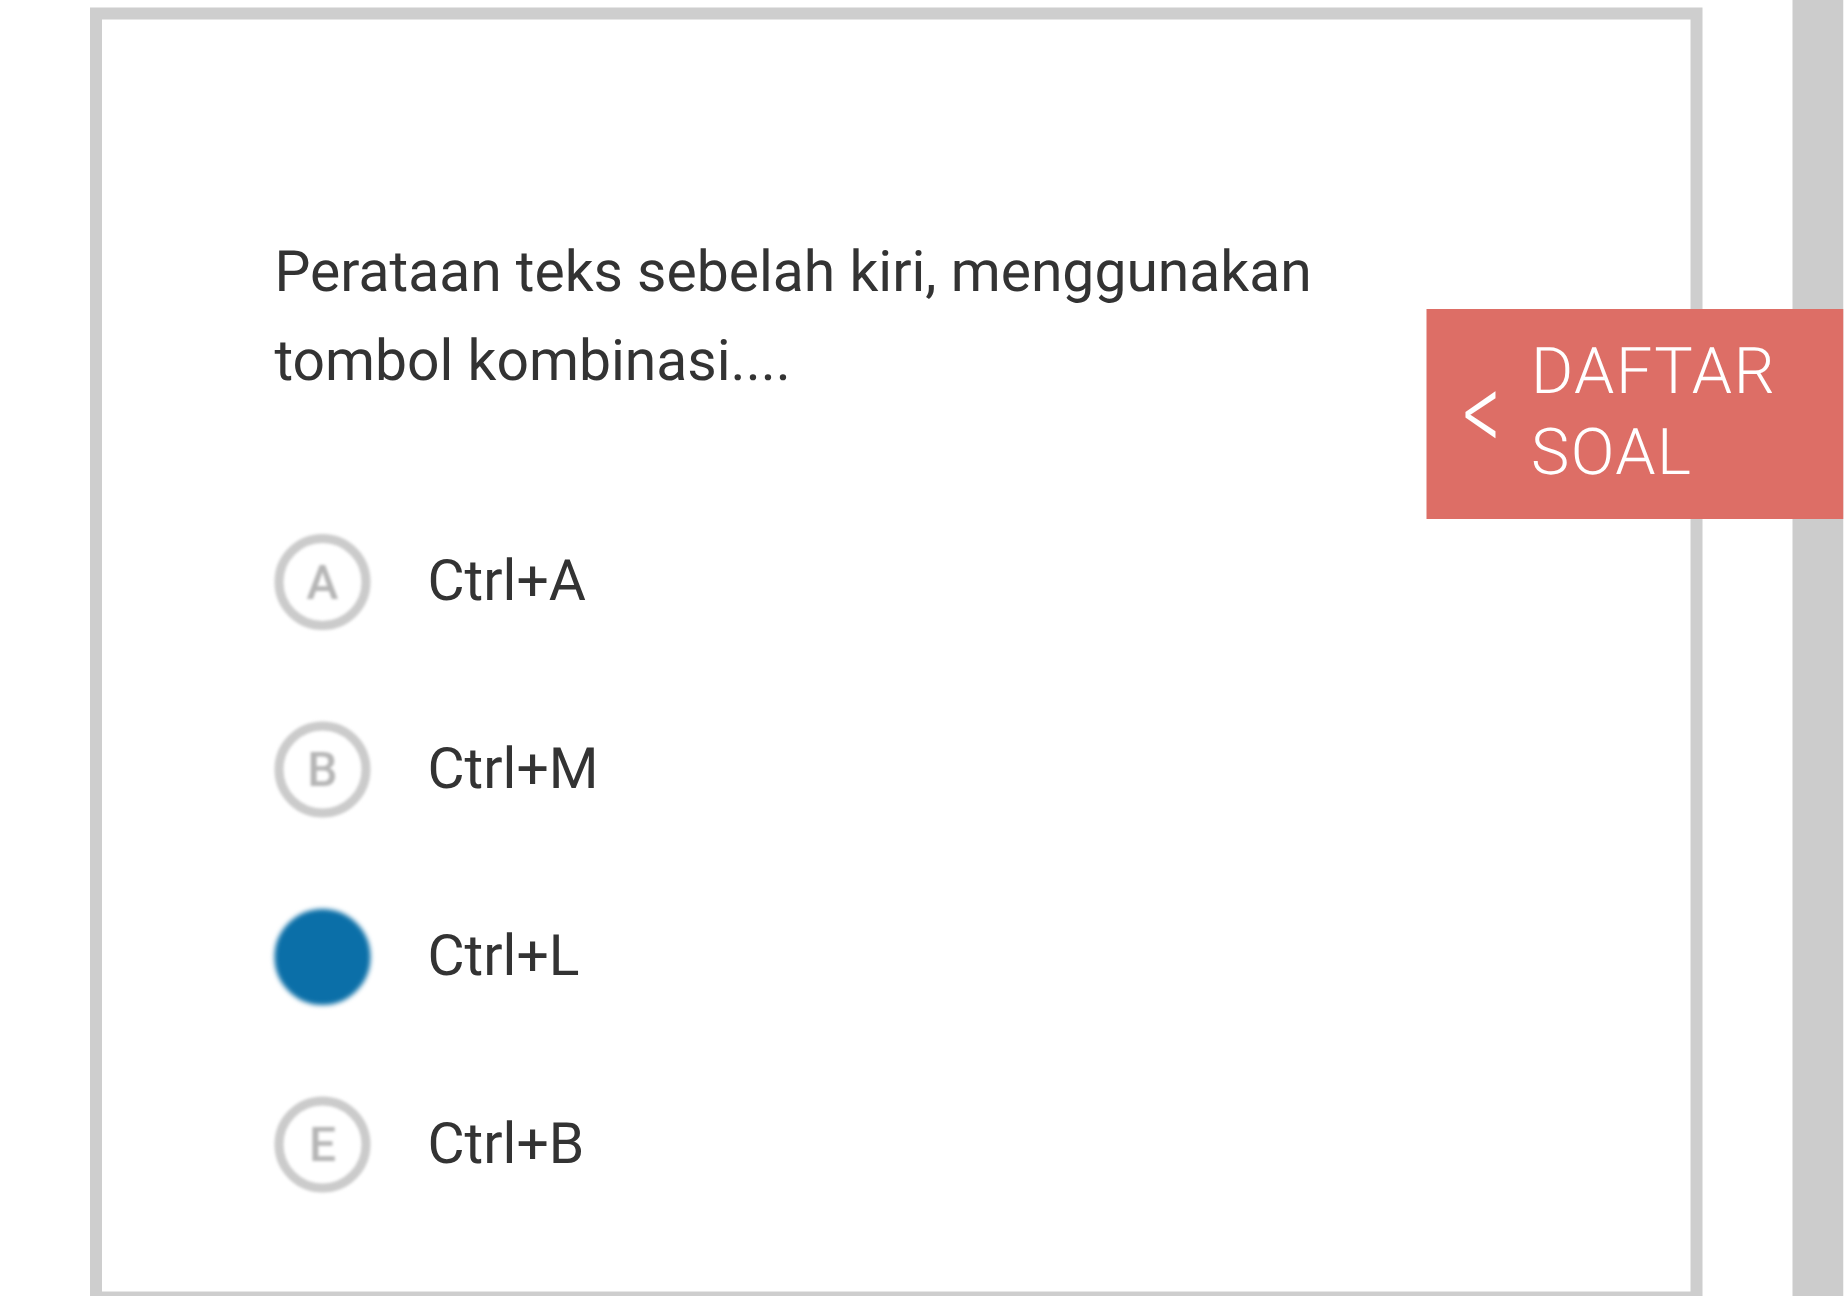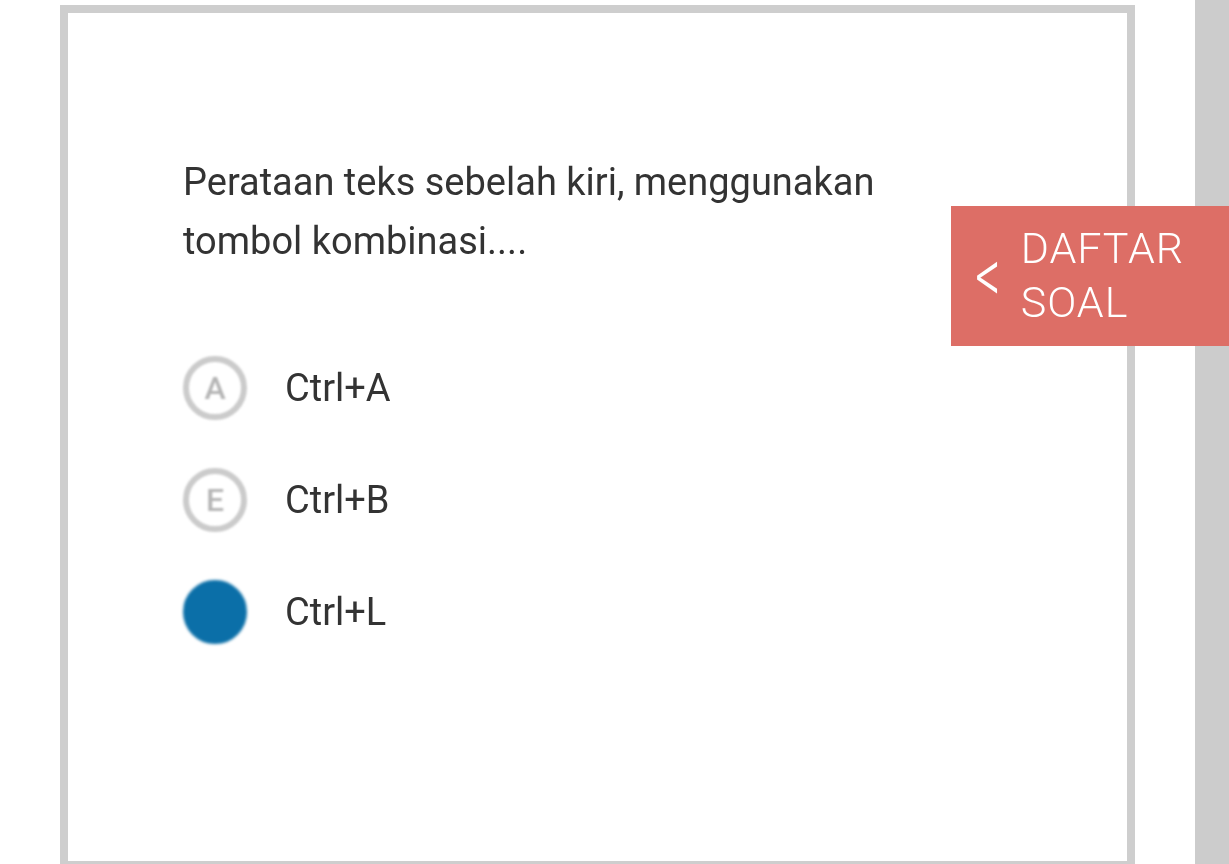--- a/index.html
+++ b/index.html
@@ -42,21 +42,21 @@
     .question-text {
       font-size: 38px;
       line-height: 1.55;
       color: #333333;
       max-width: 780px;
       margin-bottom: 85px;
     }
     .options {
       display: flex;
       flex-direction: column;
-      gap: 48px;
+      gap: 61px;
     }
     .option-row {
       display: flex;
       align-items: center;
       gap: 38px;
       cursor: pointer;
     }
     .option-circle {
       width: 64px;
       height: 64px;
@@ -115,26 +115,30 @@
 
 <div class="outer-container">
   <div class="question-card">
     <div class="question-text">Perataan teks sebelah kiri, menggunakan tombol kombinasi....</div>
     <div class="options">
       <div class="option-row">
         <div class="option-circle">A</div>
         <div class="option-label">Ctrl+A</div>
       </div>
       <div class="option-row">
-        <div class="option-circle">E</div>
-        <div class="option-label">Ctrl+B</div>
+        <div class="option-circle">B</div>
+        <div class="option-label">Ctrl+M</div>
       </div>
       <div class="option-row">
         <div class="option-circle selected">D</div>
         <div class="option-label">Ctrl+L</div>
+      </div>
+      <div class="option-row">
+        <div class="option-circle">E</div>
+        <div class="option-label">Ctrl+B</div>
       </div>
     </div>
   </div>
 </div>
 
 <div class="right-gutter"></div>
 
 <div class="daftar-tab">
   <span class="daftar-chevron">&lt;</span>
   <span class="daftar-text">DAFTAR SOAL</span>

